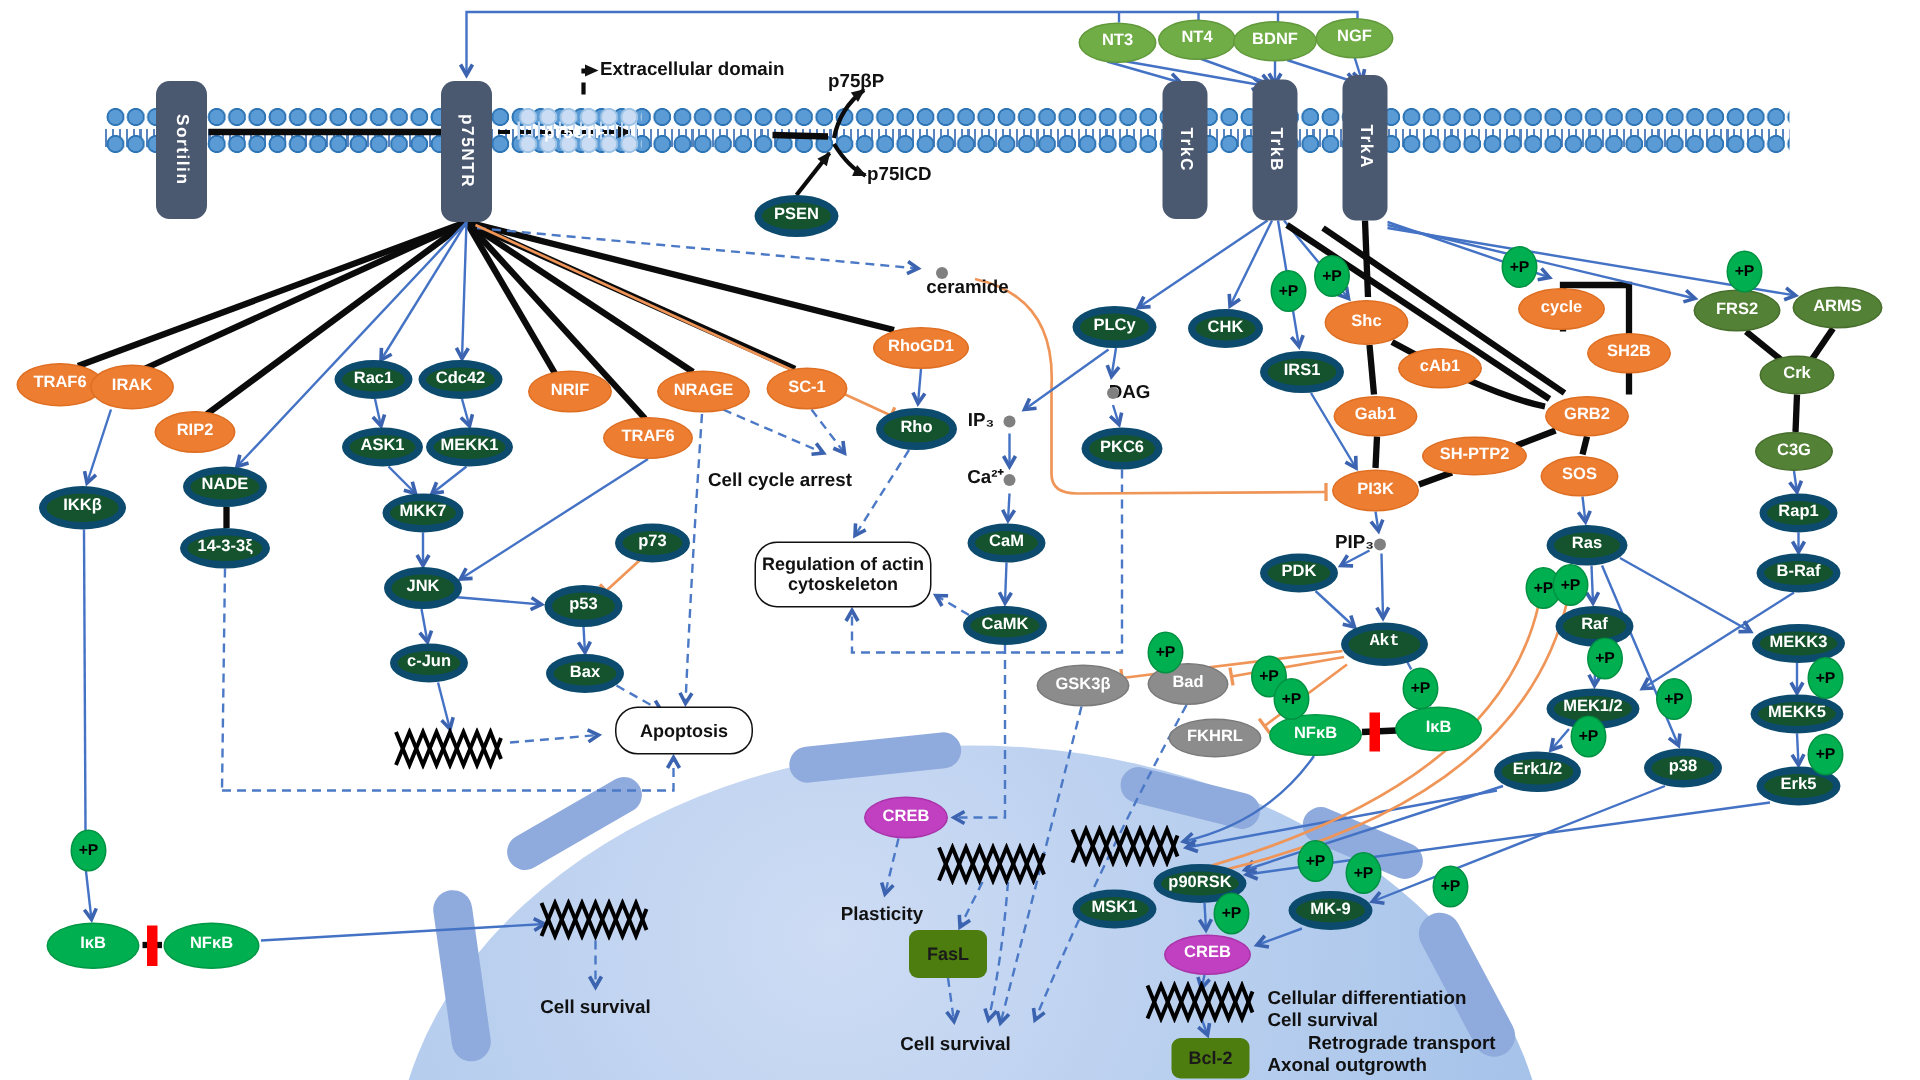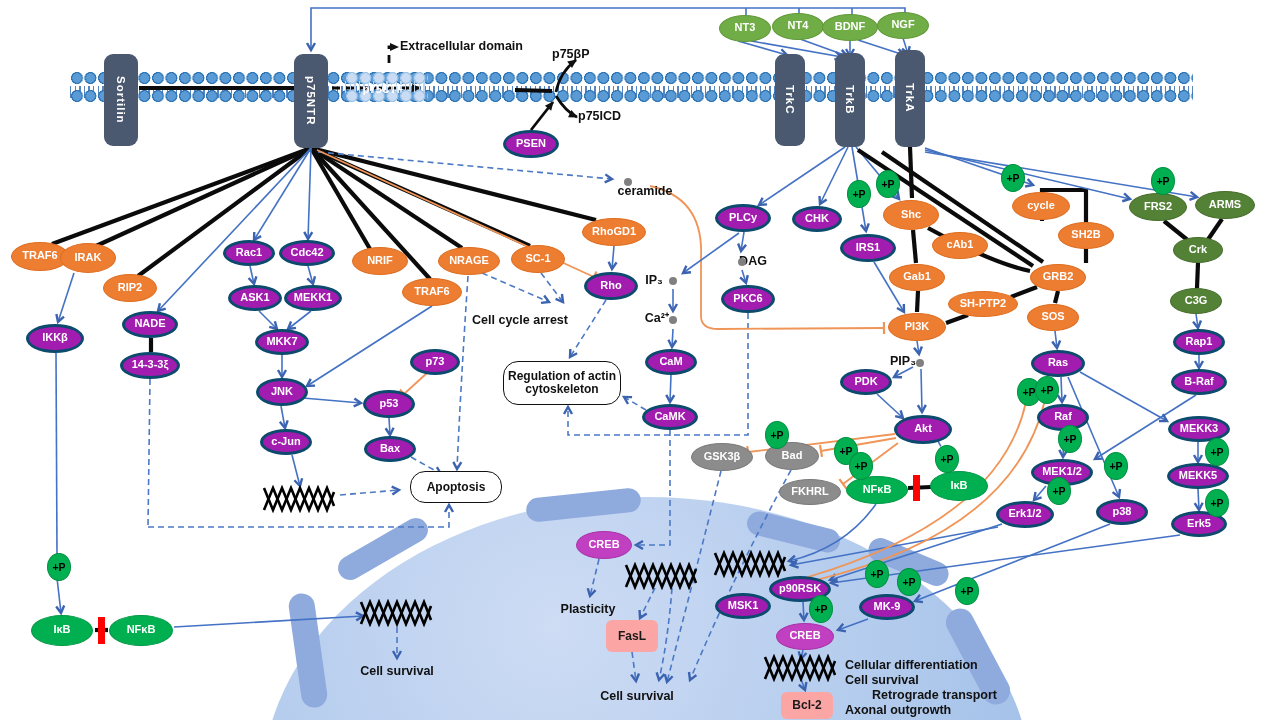--- a/index.html
+++ b/index.html
@@ -16,30 +16,30 @@
   #edges{position:absolute;left:0;top:0;z-index:2;pointer-events:none;}
   .eb{stroke:#4472C4;stroke-width:1.6;fill:none;}
   .ebd{stroke:#4C79C6;stroke-width:1.6;fill:none;stroke-dasharray:6 4;}
   .ek{stroke:#0B0B0B;stroke-width:4.2;fill:none;}
   .ekc{stroke:#0B0B0B;stroke-width:2.8;fill:none;}
   .ekd{stroke:#0B0B0B;stroke-width:2.8;fill:none;stroke-dasharray:8 6;}
   .eo{stroke:#F09558;stroke-width:1.8;fill:none;}
   
   .node{position:absolute;display:flex;align-items:center;justify-content:center;text-align:center;z-index:3;box-sizing:border-box;line-height:1.05;}
   .ell{border-radius:50%;color:#fff;font-weight:bold;font-size:11px;}
-  .c-blue{background:#a21caf;border:3px solid #0c4a6e;}
+  .c-blue{background:#14532d;border:5px solid #0c4a6e;}
   .c-orange{background:#ED7D31;border:1px solid #DE6E22;}
   .c-green{background:#70AD47;border:1px solid #61993B;}
   .c-dgreen{background:#538135;border:1px solid #476E2D;}
   .c-bgreen{background:#00B050;border:1px solid #009745;}
   .c-gray{background:#8C8C8C;border:1px solid #7A7A7A;}
   .c-magenta{background:#C13FC1;border:1px solid #A934A9;}
   .rcpt{background:#4A5870;border-radius:9px;color:#fff;font-weight:bold;font-size:11.5px;writing-mode:vertical-rl;letter-spacing:1px;}
   .boxw{background:#fff;border:1.6px solid #111;border-radius:15px;color:#111;font-weight:bold;font-size:12px;padding:2px 4px;}
-  .boxg{background:#fca5a5;border-radius:6px;color:#1a1a1a;font-weight:bold;font-size:12px;}
+  .boxg{background:#4d7c0f;border-radius:6px;color:#1a1a1a;font-weight:bold;font-size:12px;}
   .txt{color:#111;font-weight:bold;font-size:12.5px;white-space:nowrap;z-index:3;}
   .txtl{justify-content:flex-start;text-align:left;}
   .txtw{color:#fff;font-weight:bold;font-size:11px;white-space:nowrap;}
   .dot{border-radius:50%;background:#808080;}
   .redbar{background:#FF0000;z-index:4;}
   .badge{position:absolute;z-index:4;border-radius:50%;background:#00B050;border:1px solid #009142;color:#000;font-weight:bold;font-size:10.5px;display:flex;align-items:center;justify-content:center;}
   .dna{z-index:3;}
 </style>
 </head>
 <body>
@@ -266,21 +266,21 @@
       <div class="node ell c-blue" style="left: 1168px; top: 416px; width: 62px; height: 26px;">MEKK3</div>
       <div class="node ell c-blue" style="left: 1167px; top: 463px; width: 62px; height: 26px;">MEKK5</div>
       <div class="node ell c-blue" style="left: 1171px; top: 511px; width: 56px; height: 26px;">Erk5</div>
       <div class="node ell c-dgreen" style="left: 1129px; top: 193px; width: 58px; height: 28px;">FRS2</div>
       <div class="node ell c-dgreen" style="left: 1195px; top: 191px; width: 60px; height: 28px;">ARMS</div>
       <div class="node ell c-dgreen" style="left: 1173px; top: 237px; width: 50px; height: 26px;">Crk</div>
       <div class="node ell c-dgreen" style="left: 1170px; top: 288px; width: 52px; height: 26px;">C3G</div>
       <div class="node ell c-blue" style="left: 1173px; top: 329px; width: 52px; height: 26px;">Rap1</div>
       <div class="node ell c-blue" style="left: 1171px; top: 369px; width: 56px; height: 26px;">B-Raf</div>
       <div class="node ell c-blue" style="left: 840px; top: 369px; width: 52px; height: 26px;">PDK</div>
-      <div class="node ell c-blue" style="left: 894px; top: 414.5px; width: 58px; height: 29px;">Akt</div>
+      <div class="node ell c-blue" style="left: 894px; top: 414.5px; width: 58px; height: 29px; font-family: Liberation Mono, monospace;">Akt</div>
       <div class="node ell c-gray" style="left: 691px; top: 443px; width: 62px; height: 28px;">GSK3β</div>
       <div class="node ell c-gray" style="left: 765px; top: 442px; width: 54px; height: 28px;">Bad</div>
       <div class="node ell c-gray" style="left: 779px; top: 479px; width: 62px; height: 26px;">FKHRL</div>
       <div class="node ell c-bgreen" style="left: 846px; top: 476px; width: 62px; height: 28px;">NFκB</div>
       <div class="node ell c-bgreen" style="left: 930px; top: 471px; width: 58px; height: 30px;">IκB</div>
       <div class="node redbar" style="left: 912.5px; top: 475px; width: 7px; height: 26px;"></div>
       <div class="node ell c-bgreen" style="left: 31px; top: 614.5px; width: 62px; height: 31px;">IκB</div>
       <div class="node ell c-bgreen" style="left: 109px; top: 614.5px; width: 64px; height: 31px;">NFκB</div>
       <div class="node redbar" style="left: 97.5px; top: 616.5px; width: 7px; height: 27px;"></div>
       <div class="node ell c-magenta" style="left: 576px; top: 531px; width: 56px; height: 28px;">CREB</div>

